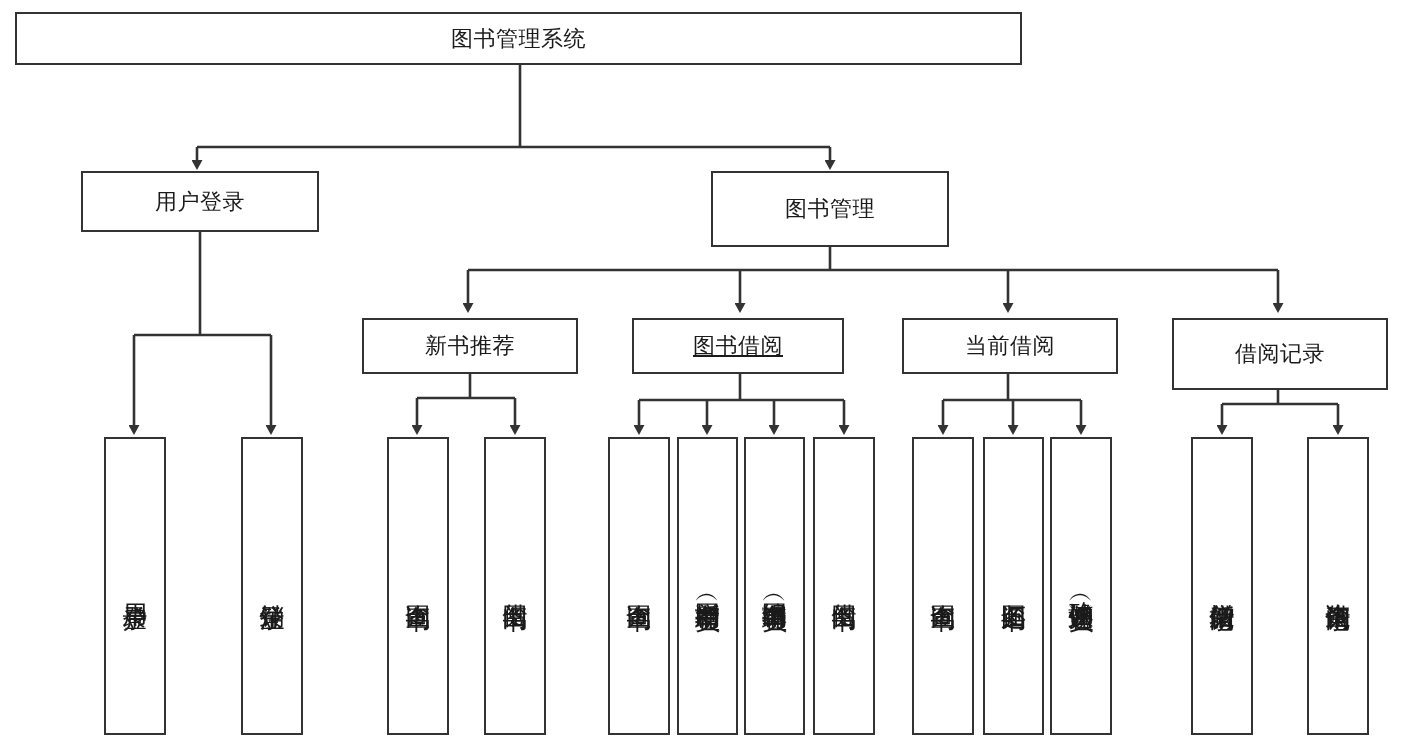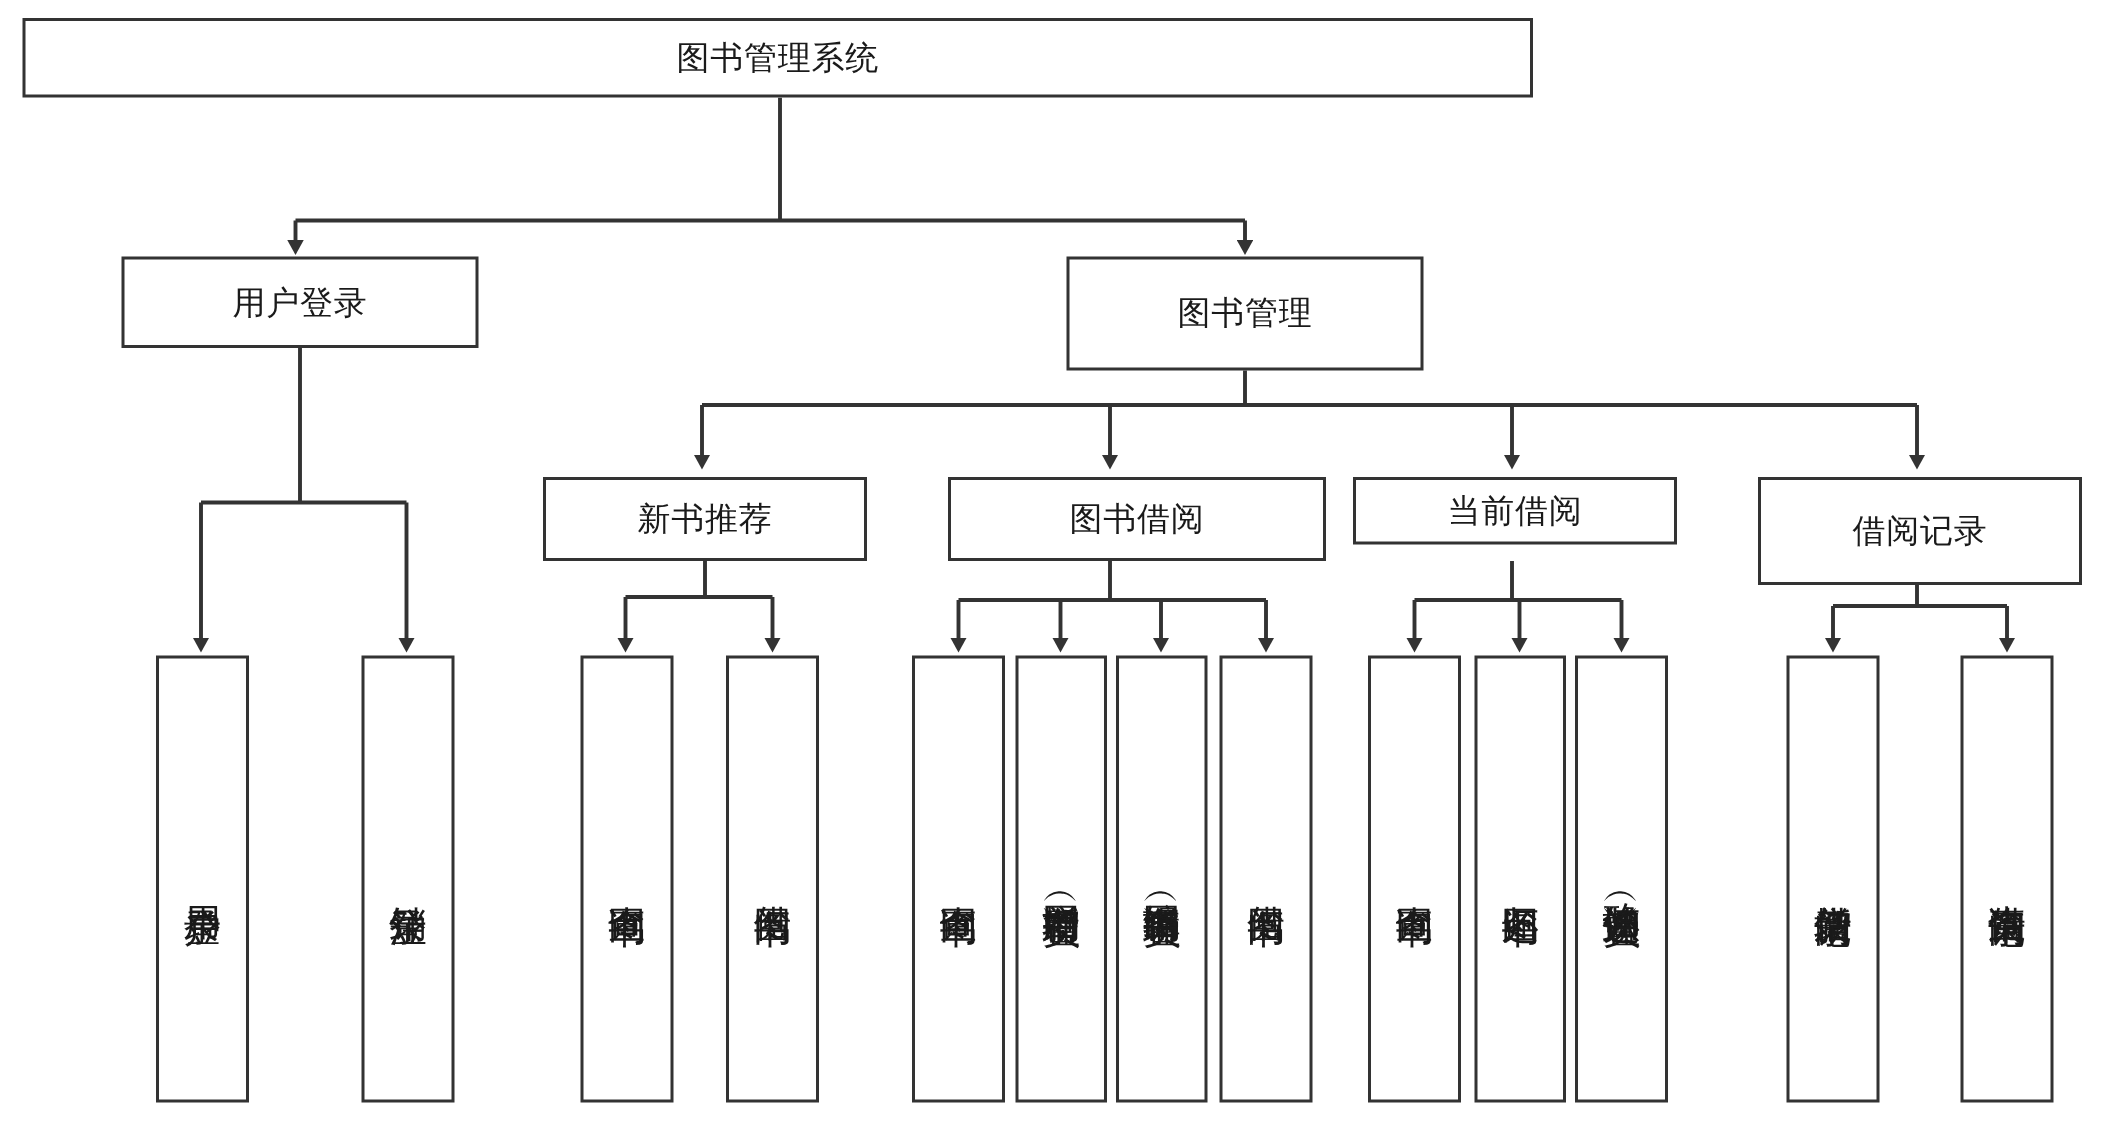--- a/index.html
+++ b/index.html
@@ -152,24 +152,24 @@
   <div class="node h" style="left:81px; top:171px; width:238px; height:61px;">
     <span>用户登录</span>
   </div>
   <div class="node h" style="left:711px; top:171px; width:238px; height:76px;">
     <span>图书管理</span>
   </div>
 
   <div class="node h" style="left:362px; top:318px; width:216px; height:56px;">
     <span>新书推荐</span>
   </div>
-  <div class="node h" style="left:632px; top:318px; width:252px; height:56px;">
+  <div class="node h" style="left:632px; top:318px; width:212px; height:56px;text-decoration:underline;">
     <span>图书借阅</span>
   </div>
-  <div class="node h" style="left:902px; top:318px; width:216px; height:45px;">
+  <div class="node h" style="left:902px; top:318px; width:216px; height:56px;">
     <span>当前借阅</span>
   </div>
   <div class="node h" style="left:1172px; top:318px; width:216px; height:72px;">
     <span>借阅记录</span>
   </div>
 
   <div class="node v" style="left:104px; top:437px; width:62px; height:298px;">
     <span class="vtext">用户登录</span>
   </div>
   <div class="node v" style="left:241px; top:437px; width:62px; height:298px;">

